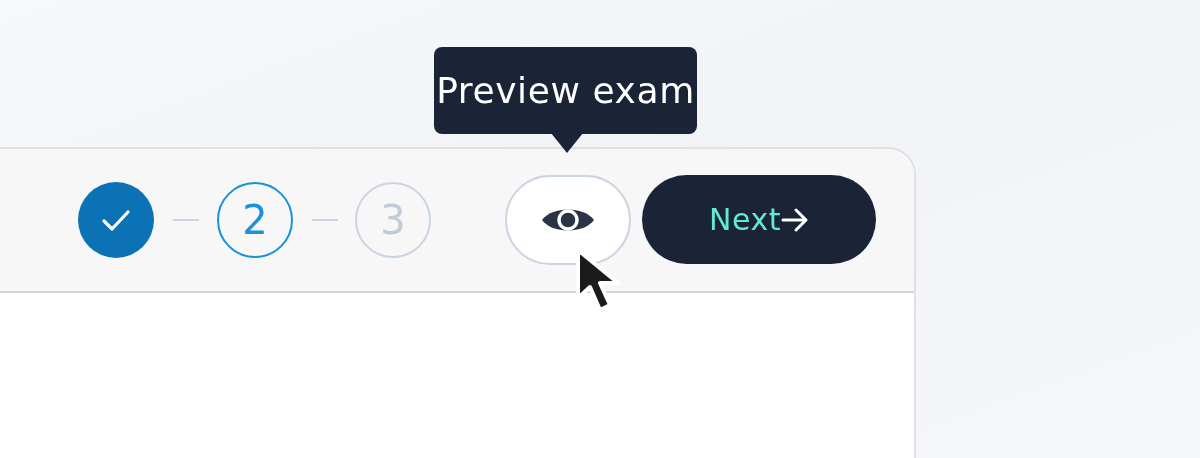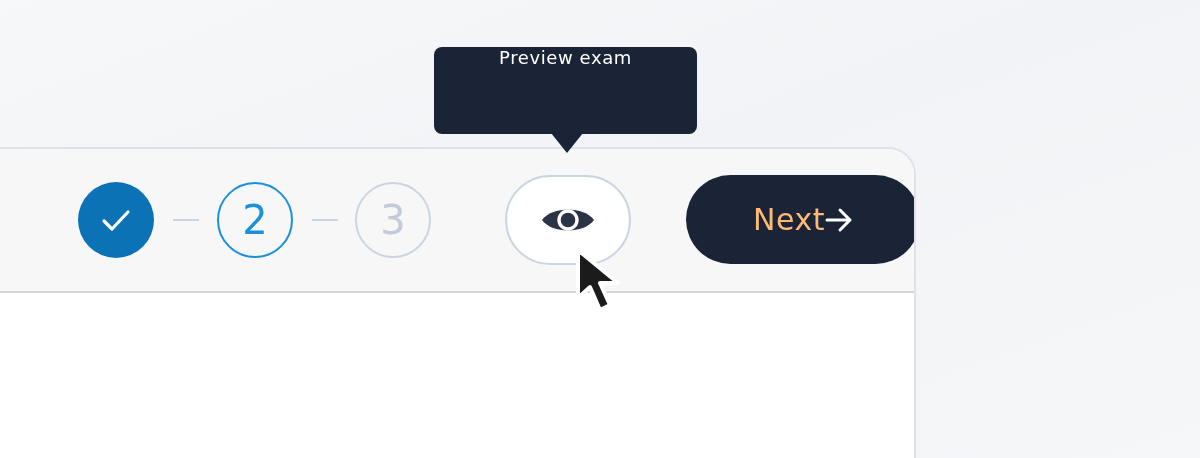--- a/index.html
+++ b/index.html
@@ -79,41 +79,41 @@
     left: 543px; top: 26px;
     width: 126px; height: 90px;
     border-radius: 45px;
     background: #ffffff;
     border: 2px solid #cbd5e1;
     box-sizing: border-box;
     display: flex; align-items: center; justify-content: center;
   }
   .next-button {
     position: absolute;
-    left: 724px; top: 26px;
+    left: 680px; top: 26px;
     width: 234px; height: 89px;
     border-radius: 45px;
     background: #1a2436;
-    color: #fdba74;
+    color: #5eead4;
     border: none;
     display: flex; align-items: center; justify-content: center;
     gap: 0;
     font-size: 30px;
     font-family: "DejaVu Sans", sans-serif;
     letter-spacing: 0.5px;
   }
   .tooltip {
     position: absolute;
     left: 434px; top: 47px;
     width: 263px; height: 87px;
     background: #1a2436;
     color: #ffffff;
     border-radius: 8px;
-    display: flex; align-items: flex-start; justify-content: center;
-    font-size: 18px;
+    display: flex; align-items: center; justify-content: center;
+    font-size: 36px;
     letter-spacing: 0.6px;
     font-family: "DejaVu Sans", sans-serif;
   }
   .tooltip-arrow {
     position: absolute;
     left: 551px; top: 133px;
     width: 0; height: 0;
     border-left: 16px solid transparent;
     border-right: 16px solid transparent;
     border-top: 20px solid #1a2436;

